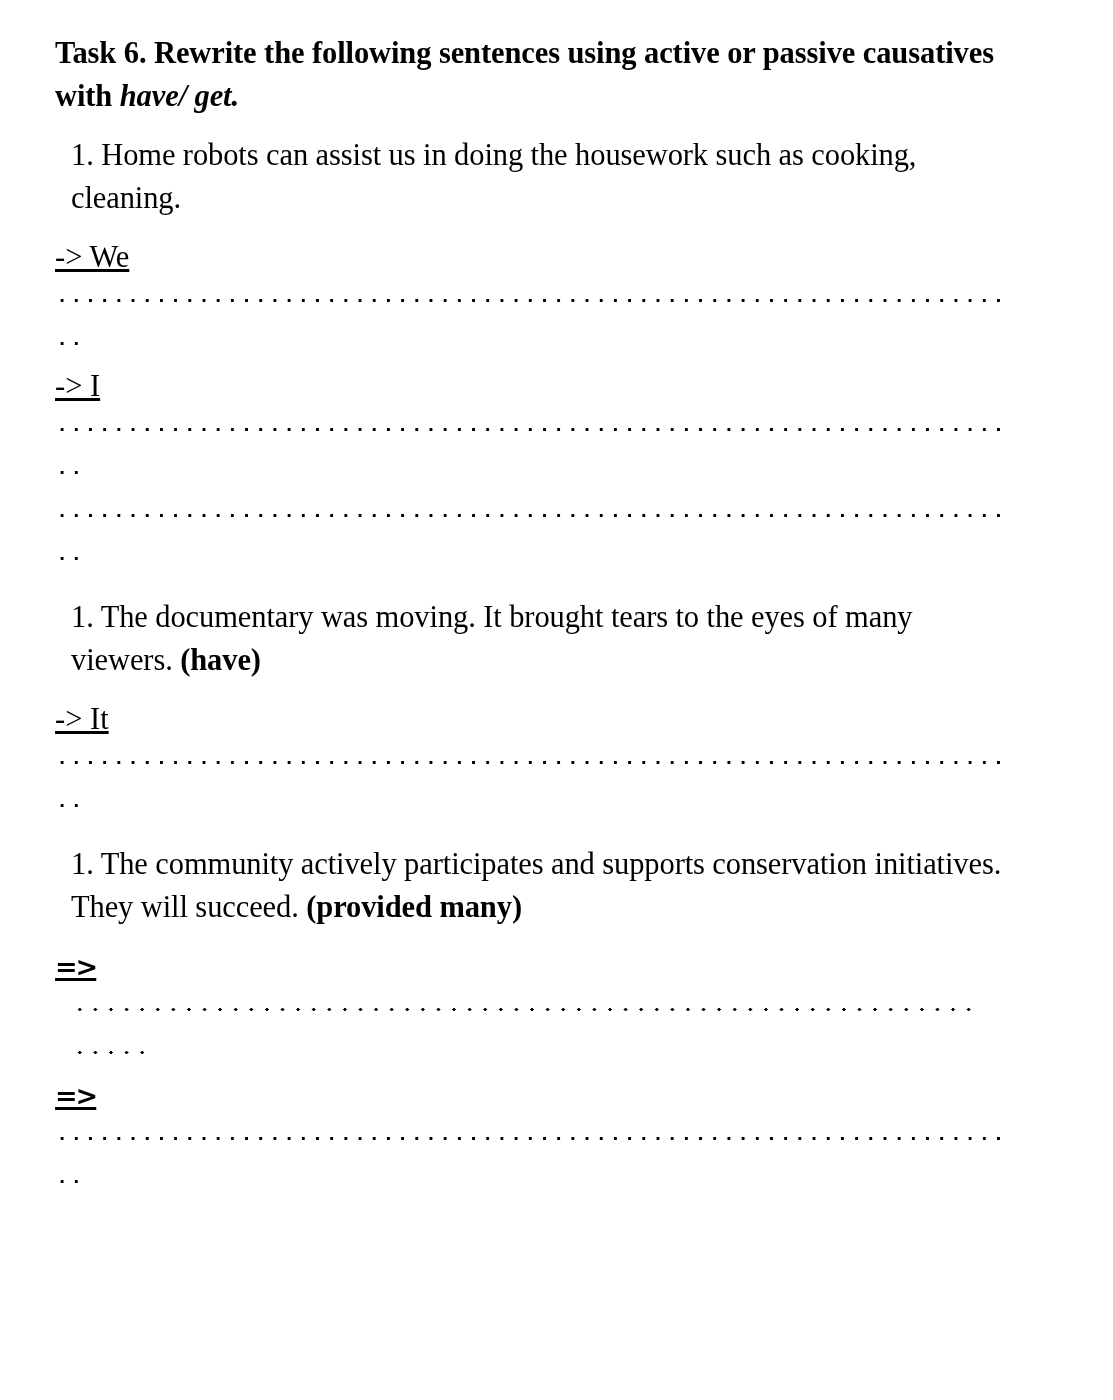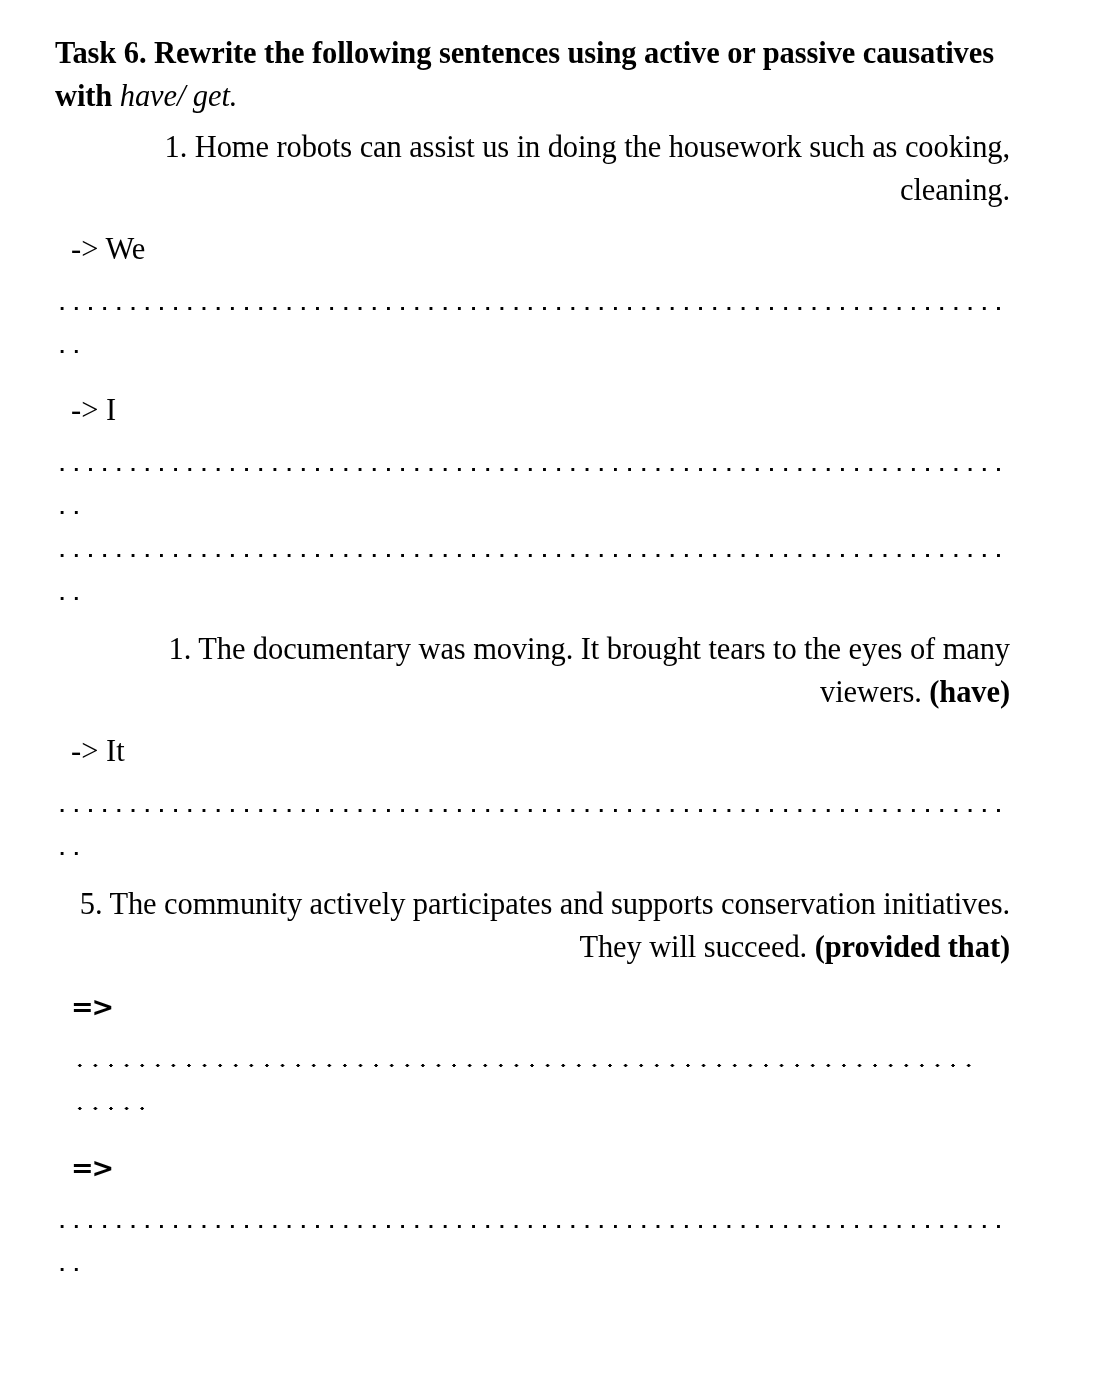--- a/index.html
+++ b/index.html
@@ -23,39 +23,39 @@
   }
   .heading {
     font-size: 30.5px;
     font-weight: bold;
     line-height: 43px;
     letter-spacing: -0.1px;
     margin: 0;
   }
   .heading .ital {
     font-style: italic;
-    font-weight: normal;
+    font-weight: bold;
     text-align: center;
   }
   .qtext {
     font-size: 30.5px;
     font-weight: normal;
     line-height: 43px;
     letter-spacing: -0.1px;
-    margin: 8px;
-    text-align: right;
+    margin: 16px;
   }
   .qtext .cue {
     font-weight: bold;
   }
   .answer {
     font-size: 30.5px;
     line-height: 43px;
-    margin: 16px;
+    margin: 0;
     white-space: pre;
+    text-decoration: underline;
   }
   .arrow-eq {
     font-family: "DejaVu Sans", sans-serif;
     font-size: 27px;
     font-weight: bold;
     letter-spacing: -2px;
   }
   
   .dots {
     height: 43px;
@@ -113,21 +113,21 @@
   </div>
 
   <div class="exercise-item">
     <p class="qtext"><span>1. The documentary was moving. It brought tears to the eyes of many viewers. </span><span class="cue">(have)</span></p>
     <p class="answer">-&gt; It</p>
     <div class="dots full"></div>
     <div class="overflow two"></div>
   </div>
 
   <div class="exercise-item">
-    <p class="qtext"><span>5. The community actively participates and supports conservation initiatives. They will succeed. </span><span class="cue">(provided that)</span></p>
+    <p class="qtext"><span>1. The community actively participates and supports conservation initiatives. They will succeed. </span><span class="cue">(provided many)</span></p>
     <p class="answer"><span class="arrow-eq">=&gt;</span></p>
     <div class="dots short"></div>
     <div class="overflow five"></div>
   </div>
 
   <div class="exercise-item">
     <p class="answer"><span class="arrow-eq">=&gt;</span></p>
     <div class="dots full"></div>
     <div class="overflow two"></div>
   </div>

